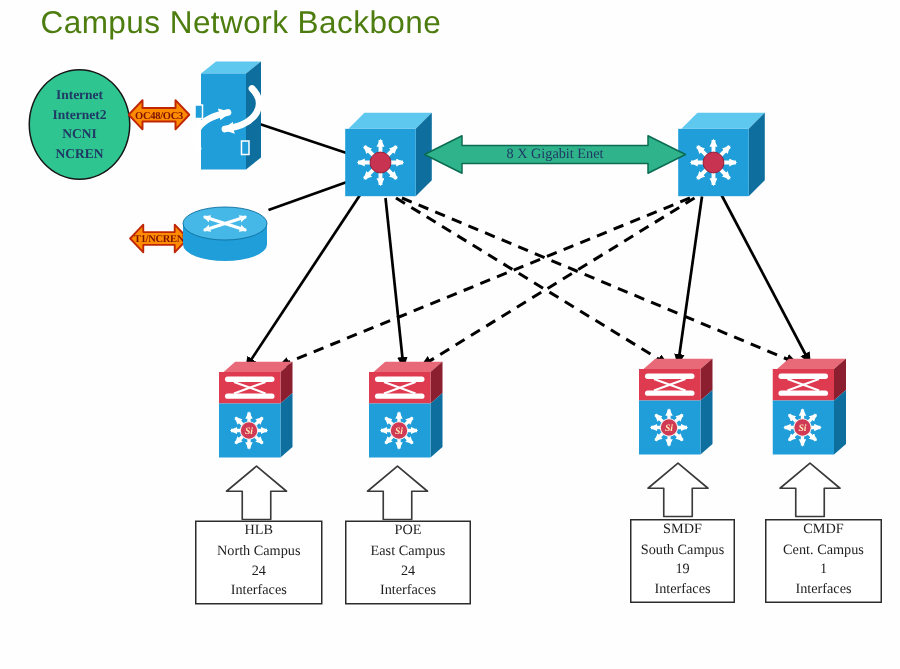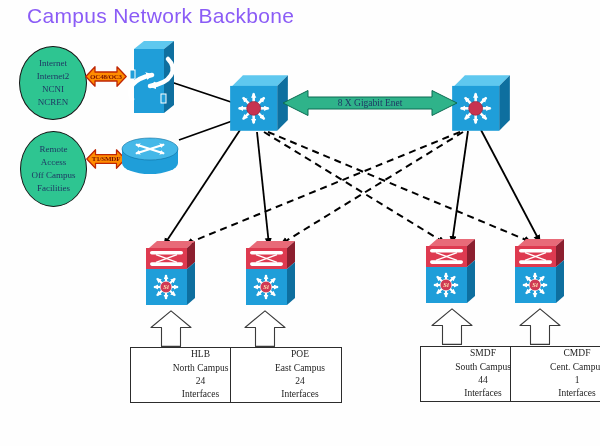--- a/index.html
+++ b/index.html
@@ -3,28 +3,28 @@
 <meta charset="utf-8">
 <style>
   html,body{margin:0;padding:0;background:#fff;}
   #canvas{
     position:relative;width:600px;height:446px;background:#fefefe;
     font-family:"Liberation Sans",sans-serif;overflow:hidden;
     outline:1px solid #e4e4e4;
   }
   .abs{position:absolute;}
   #title{
-    left:27px;top:4px;font-size:21px;color:#8b5cf6;letter-spacing:.3px;
+    left:27px;top:4px;font-size:21px;color:#4d7c0f;letter-spacing:.3px;
     font-family:"Liberation Sans",sans-serif;font-weight:400;
   }
   .cloud{
     border-radius:50%;background:#2ec591;border:1.4px solid #161616;
     display:flex;align-items:center;justify-content:center;text-align:center;
     font-family:"Liberation Serif","DejaVu Serif",serif;font-size:9px;line-height:1.42;
-    color:#1f3864;white-space:pre-line;
+    color:#1f3864;white-space:pre-line;font-weight:bold;
   }
   #cloud-internet{left:19px;top:46px;width:66px;height:72px;}
   #cloud-remote{left:20px;top:131px;width:65px;height:74px;}
   .wan-arrow{display:block;}
   .wan-wrap{display:flex;align-items:center;justify-content:center;}
   .wan-label{
     position:absolute;left:0;top:0;width:100%;height:100%;
     display:flex;align-items:center;justify-content:center;
     font-family:"Liberation Serif",serif;font-weight:bold;font-size:7px;color:#7b1300;
     letter-spacing:-0.2px;
@@ -48,21 +48,21 @@
   #dist-cmdf{left:515px;top:239px;}
   .uparrow{width:42px;height:37px;}
   #up-hlb{left:150px;top:310px;}
   #up-poe{left:244px;top:310px;}
   #up-smdf{left:431px;top:308px;}
   #up-cmdf{left:519px;top:308px;}
   .labelbox{
     background:#fff;border:1px solid #2c2c2c;
     display:flex;align-items:center;justify-content:center;text-align:center;
     font-family:"Liberation Serif","DejaVu Serif",serif;font-size:9.5px;line-height:1.4;
-    color:#1d1d1d;white-space:pre-line;padding-left:28px;
+    color:#1d1d1d;white-space:pre-line;
   }
   #box-hlb{left:130px;top:347px;width:83px;height:54px;}
   #box-poe{left:230px;top:347px;width:82px;height:54px;}
   #box-smdf{left:420px;top:346px;width:68px;height:54px;}
   #box-cmdf{left:510px;top:346px;width:76px;height:54px;}
   #conn-layer{left:0;top:0;width:600px;height:446px;}
   .conn-solid{stroke:#000;stroke-width:1.8;}
   .conn-dashed{stroke:#000;stroke-width:2;stroke-dasharray:7 5;}
   .si-text{font-family:"Liberation Serif",serif;font-style:italic;font-weight:bold;font-size:6.5px;fill:#ffe9b5;}
 </style>
@@ -97,36 +97,32 @@
       <line x1="468" y1="131" x2="452" y2="243" class="conn-solid" marker-end="url(#ab)"></line>
       <line x1="481" y1="130" x2="540" y2="242" class="conn-solid" marker-end="url(#ab)"></line>
     </svg>
 
   <div id="title" class="abs">Campus Network Backbone</div>
 
   <div id="cloud-internet" class="abs cloud">Internet
 Internet2
 NCNI
 NCREN</div>
-  <div id="cloud-remote" class="abs cloud">Remote
-Access
-Off Campus
-Facilities</div>
 
   <div id="wan-oc48" class="abs wan-wrap">
     <svg class="wan-arrow" width="42" height="27" viewBox="0 0 42 27">
       <polygon points="0.8,13.5 10,3.8 10,9 32,9 32,3.8 41.2,13.5 32,23.2 32,18 10,18 10,23.2" fill="#ff8c00" stroke="#bf2604" stroke-width="1.3" stroke-linejoin="round"></polygon>
     </svg>
     <div class="wan-label">OC48/OC3</div>
   </div>
   <div id="wan-t1" class="abs wan-wrap">
     <svg class="wan-arrow" width="40" height="26" viewBox="0 0 42 27">
       <polygon points="0.8,13.5 10,3.8 10,9 32,9 32,3.8 41.2,13.5 32,23.2 32,18 10,18 10,23.2" fill="#ff8c00" stroke="#bf2604" stroke-width="1.3" stroke-linejoin="round"></polygon>
     </svg>
-    <div class="wan-label">T1/SMDF</div>
+    <div class="wan-label">T1/NCREN</div>
   </div>
 
   <svg id="gateway" class="abs" viewBox="0 0 54 82">
     <polygon points="6,12 16,4 46,4 36,12" fill="#5fc8ef"></polygon>
     <polygon points="36,12 46,4 46,68 36,76" fill="#0e6f9f"></polygon>
     <rect x="6" y="12" width="30" height="64" fill="#1f9ed9"></rect>
     <rect x="2" y="33" width="5" height="9" fill="#1f9ed9" stroke="#fff" stroke-width="1"></rect>
     <rect x="33" y="57" width="5" height="9" fill="#1f9ed9" stroke="#fff" stroke-width="1"></rect>
     <path d="M 40,22 C 50,32 44,46 22,49" fill="none" stroke="#fff" stroke-width="4.5" stroke-linecap="round" marker-end="url(#awb)"></path>
     <path d="M 4,62 C -1,52 4,42 24,38" fill="none" stroke="#fff" stroke-width="4.5" stroke-linecap="round" marker-end="url(#awb)"></path>
@@ -265,20 +261,20 @@
   <div id="box-hlb" class="abs labelbox">HLB
 North Campus
 24
 Interfaces</div>
   <div id="box-poe" class="abs labelbox">POE
 East Campus
 24
 Interfaces</div>
   <div id="box-smdf" class="abs labelbox">SMDF
 South Campus
-44
+19
 Interfaces</div>
   <div id="box-cmdf" class="abs labelbox">CMDF
 Cent. Campus
 1
 Interfaces</div>
 
 </div>
 
 </body></html>

